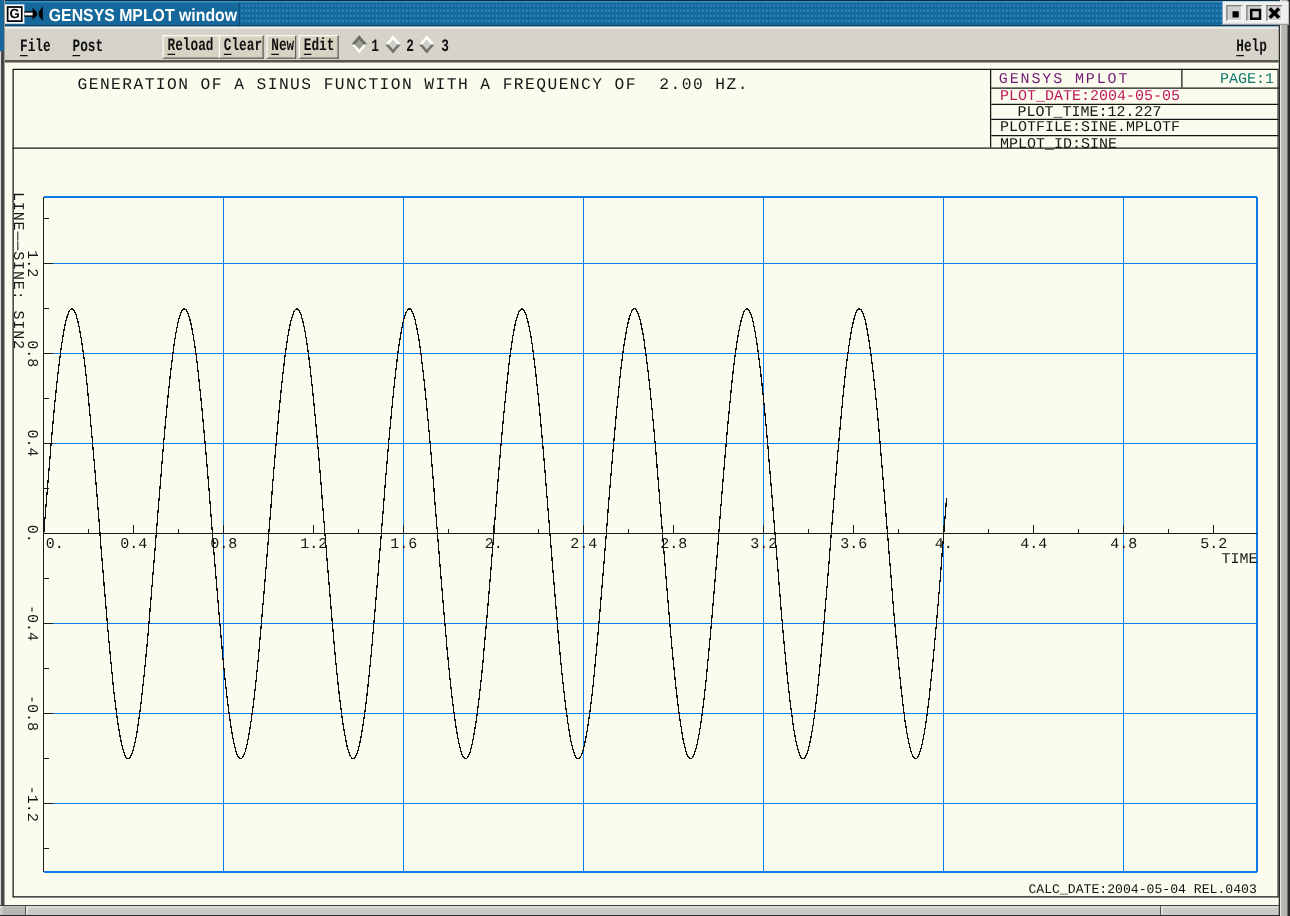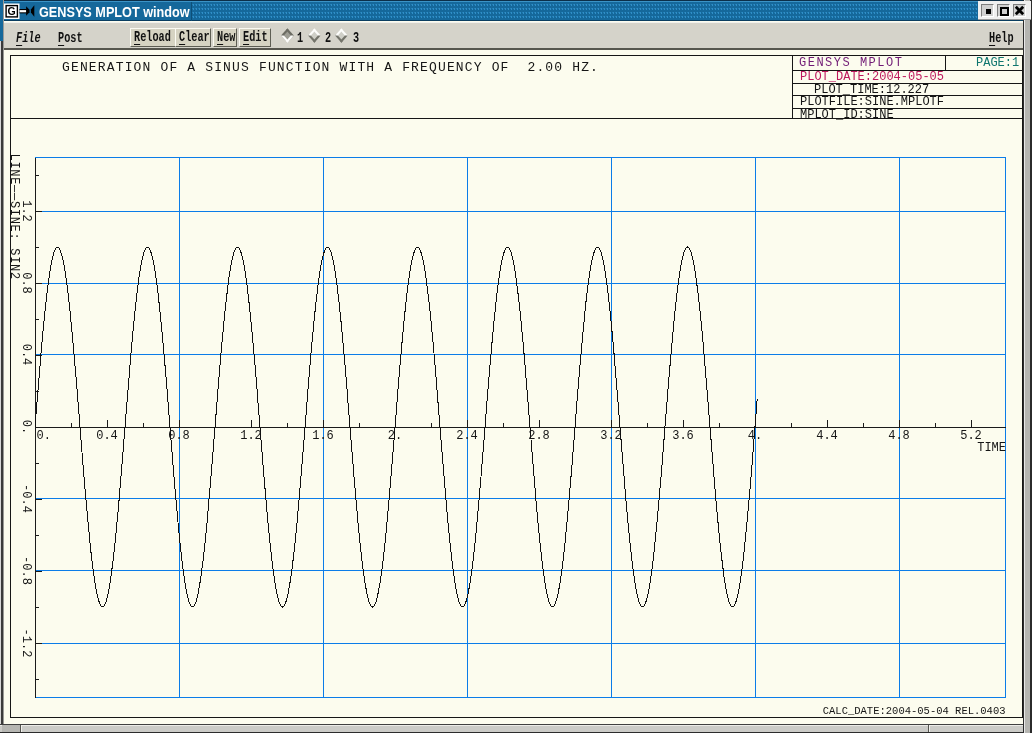--- a/index.html
+++ b/index.html
@@ -154,21 +154,21 @@
     <div class="abs" style="left:1.5px;top:1.5px;width:9px;height:9px;border:2.4px solid #000;background:#cfcfcf;"></div>
   </div>
   <div class="abs" style="left:35px;top:3px;width:13px;height:13px;background:#cfcfcf;border:1px solid;border-color:#7d7d7d #fff #fff #7d7d7d;">
     <svg width="11" height="11" style="position:absolute;left:0;top:0">
       <path d="M1.8,1.8 L9.2,9.2 M9.2,1.8 L1.8,9.2" stroke="#000" stroke-width="2.8"></path>
     </svg>
   </div>
 </div>
 
 <div class="abs" style="left:2px;top:22px;width:1021px;height:28px;background:#d5d3ca;border-top:1px solid #f2f1ec;border-bottom:2px solid #56564e;"></div>
-<div class="menuitem" style="left:15.5px;font-style:italic;"><span><u>F</u>ile</span></div>
+<div class="menuitem" style="left:15.5px;"><span><u>F</u>ile</span></div>
 <div class="menuitem" style="left:57.5px;text-decoration:underline;"><span><u>P</u>ost</span></div>
 <div class="menuitem" style="left:98.7px;padding-left:32px;"><span><u>D</u>raw</span></div>
 <div class="mbtn" style="left:130px;width:53px;"><span><u>R</u>eload</span></div>
 <div class="mbtn" style="left:175px;width:36px;"><span><u>C</u>lear</span></div>
 <div class="mbtn" style="left:213px;width:24px;"><span><u>N</u>ew</span></div>
 <div class="mbtn" style="left:239px;width:32px;"><span><u>E</u>dit</span></div>
 
 <div class="dia" style="left:283.1px;top:30.8px;background:#9d9d94;border:2.2px solid;border-color:#6c6c63 #fdfdfb #fdfdfb #6c6c63;"></div>
 <div class="menuitem" style="left:297px;"><span>1</span></div>
 <div class="dia" style="left:310.2px;top:30.8px;background:#cfcfc7;border:2.2px solid;border-color:#fdfdfb #74746b #74746b #fdfdfb;"></div>

